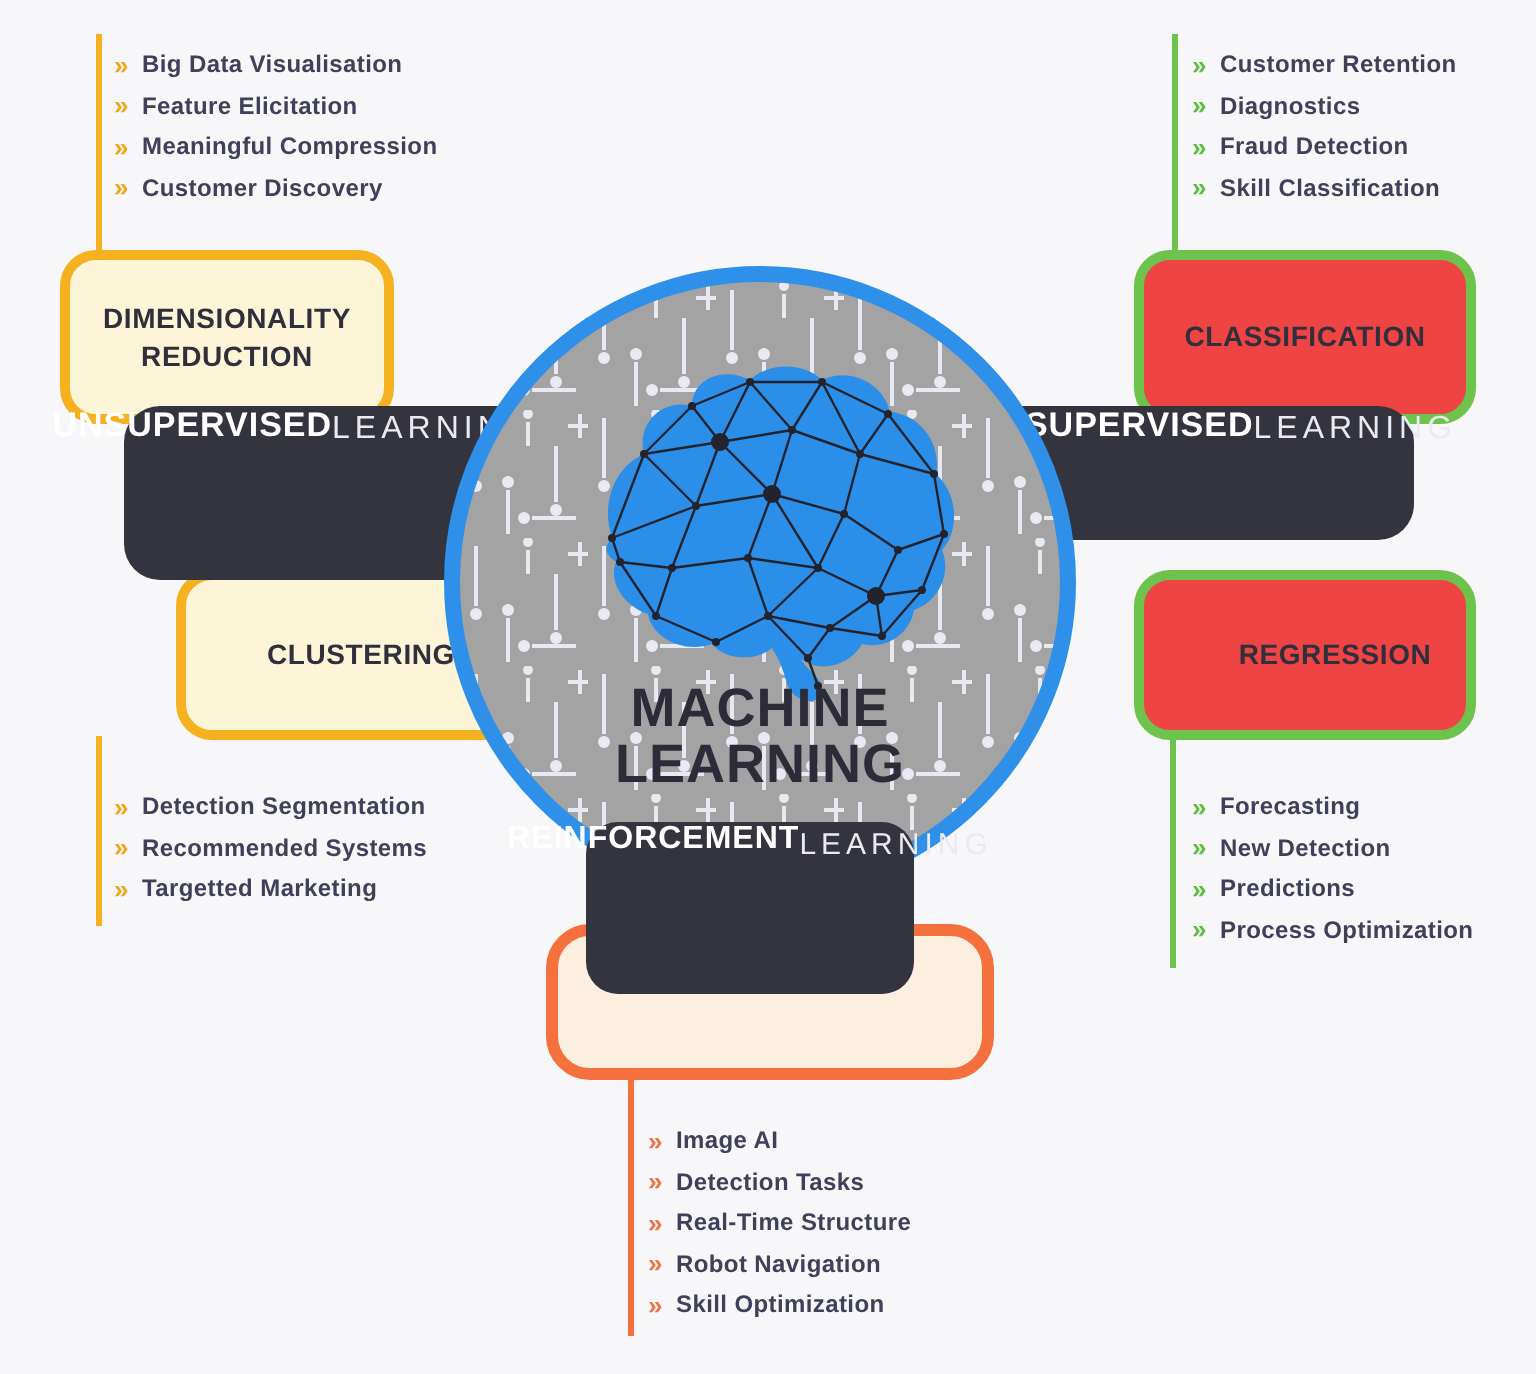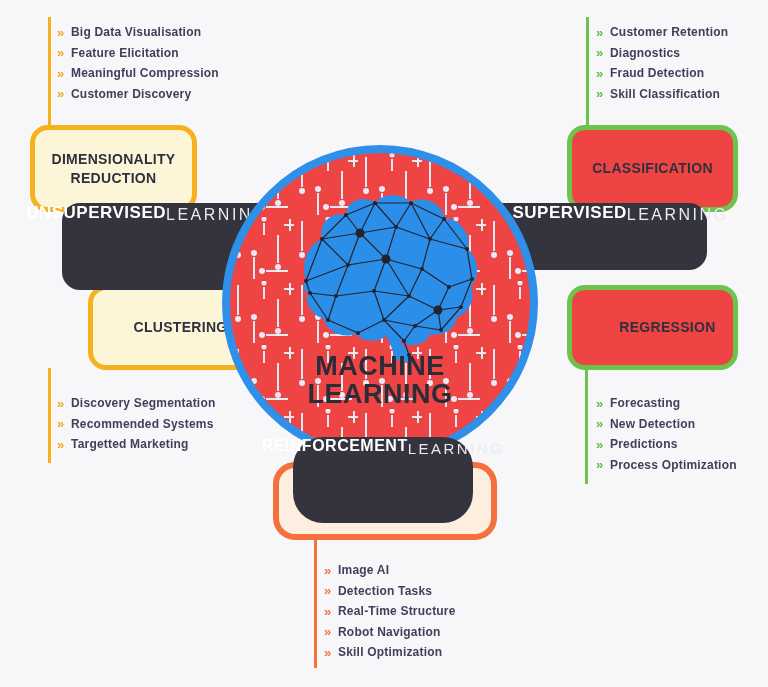--- a/index.html
+++ b/index.html
@@ -37,22 +37,22 @@
   .banner{ position:absolute; background:#34343f; border-radius:18px; color:#ffffff;
            display:flex; justify-content:center; text-align:center; }
   .banner .l1{ font-size:17px; font-weight:700; letter-spacing:.5px; }
   .banner .l2{ font-size:16px; font-weight:400; letter-spacing:2.5px; color:#eaeaf0; margin-top:3px; }
   .banner.side{ z-index:2; }
   .banner.bottom{ z-index:4; border-radius:16px; }
   .banner.bottom .l1{ font-size:16px; }
   .banner.bottom .l2{ font-size:15px; }
 
   
-  .circle{ position:absolute; left:222px; top:145px; width:316px; height:316px;
-           border:8px solid #2e90e8; border-radius:50%; background:#ef4444;
+  .circle{ position:absolute; left:222px; top:133px; width:316px; height:316px;
+           border:8px solid #2e90e8; border-radius:50%; background:#a3a3a3;
            overflow:hidden; z-index:3; }
   .circle .pattern{ position:absolute; left:0; top:0; }
   .circle .brain{ position:absolute; left:62px; top:40px; }
   .circle .title{ position:absolute; left:0; right:0; top:199px; text-align:center;
                   font-size:27px; font-weight:700; line-height:28px; letter-spacing:.5px;
                   color:#2c2c38; }
 </style>
 </head>
 <body>
 
@@ -98,21 +98,21 @@
       </li>
     <li>
         <span class="blt">»</span>
         <span>Skill Classification</span>
       </li>
   </ul>
 
   <ul class="list yl" style="left:57px; top:393px;">
     <li>
         <span class="blt">»</span>
-        <span>Discovery Segmentation</span>
+        <span>Detection Segmentation</span>
       </li>
     <li>
         <span class="blt">»</span>
         <span>Recommended Systems</span>
       </li>
     <li>
         <span class="blt">»</span>
         <span>Targetted Marketing</span>
       </li>
   </ul>
@@ -247,18 +247,18 @@
           <circle cx="146" cy="117" r="4.5"></circle>
       </g>
     </svg>
 
     <div class="title">
       <div>MACHINE</div>
       <div>LEARNING</div>
     </div>
   </div>
 
-  <div class="banner bottom" style="left:293px; top:437px; width:180px; height:86px;border-radius:30px;">
+  <div class="banner bottom" style="left:293px; top:411px; width:164px; height:86px;">
     <span class="l1">REINFORCEMENT</span>
     <span class="l2">LEARNING</span>
   </div>
 
 </div>
 
 </body></html>

